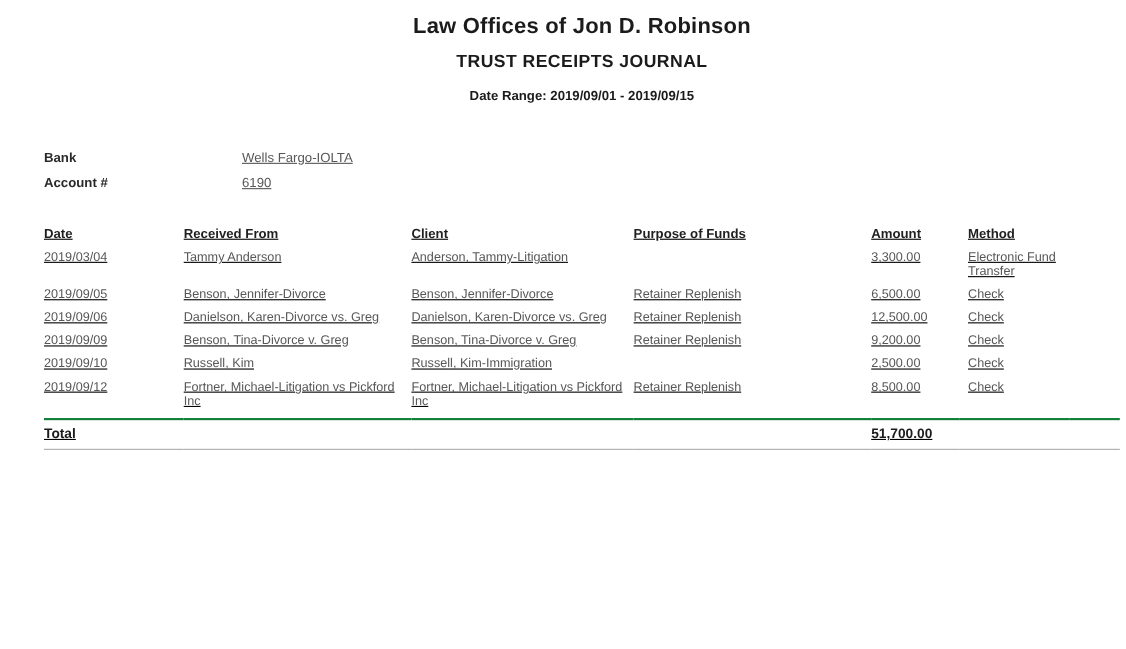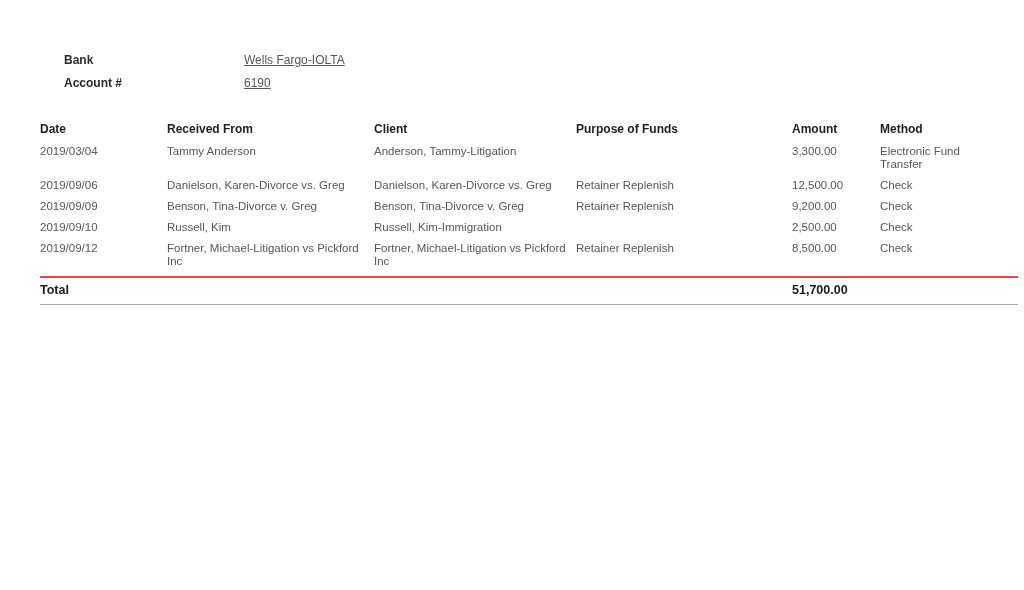--- a/index.html
+++ b/index.html
@@ -30,31 +30,32 @@
     font-weight: 700; color: #1b1b1b;
     letter-spacing: 0.4px;
   }
   .daterange {
     margin-top: 13px;
     font-size: 12px; line-height: 14px;
     font-weight: 700; color: #1b1b1b;
   }
 
   
-  .account-info { margin-top: 38px; font-size: 12px; margin-left: 24px; }
+  .account-info { margin-top: 38px; font-size: 12px; }
   .info-row { display: flex; line-height: 23px; }
   .info-label { width: 180px; font-weight: 700; color: #2a2a2a; }
   .info-value { color: #575757; text-decoration: underline; }
 
   
   table.receipts-table {
     margin-top: 27px;
     width: 978px;
     border-collapse: collapse;
     table-layout: fixed;
+    text-decoration: underline;
   }
   th {
     font-size: 12px; line-height: 15px;
     font-weight: 700; color: #1f1f1f;
     text-align: left;
     vertical-align: top;
     padding: 0 6px 8px 0;
   }
   td {
     font-size: 11.5px; line-height: 13px;
@@ -62,34 +63,39 @@
     vertical-align: top;
     padding: 0 6px 8px 0;
     word-wrap: break-word;
   }
   th.col-amount, td.col-amount { text-align: left; padding-right: 0; }
   th.col-method, td.col-method { padding-left: 8px; padding-right: 0; }
   td.col-spacer, th.col-spacer { padding: 0; }
 
   
   tfoot td {
-    border-top: 2px solid #ef4444;
+    border-top: 2px solid #15803d;
     border-bottom: 1px solid #ababab;
     padding-top: 5px;
     padding-bottom: 6px;
     font-size: 12.5px; line-height: 15px;
     font-weight: 700; color: #1b1b1b;
   }
 </style>
 </head>
 <body>
 
 <div class="page">
   <div class="content">
 
+    <header class="report-header">
+      <h1 class="title">Law Offices of Jon D. Robinson</h1>
+      <h2 class="subtitle">TRUST RECEIPTS JOURNAL</h2>
+      <div class="daterange">Date Range: 2019/09/01 - 2019/09/15</div>
+    </header>
 
     <section class="account-info">
       <div class="info-row">
         <span class="info-label">Bank</span>
         <span class="info-value">Wells Fargo-IOLTA</span>
       </div>
       <div class="info-row">
         <span class="info-label">Account #</span>
         <span class="info-value">6190</span>
       </div>
@@ -121,20 +127,29 @@
   <tr class="data-row">
     <td class="col-date">2019/03/04</td>
     <td class="col-received">Tammy Anderson</td>
     <td class="col-client">Anderson, Tammy-Litigation</td>
     <td class="col-purpose"></td>
     <td class="col-amount">3,300.00</td>
     <td class="col-method">Electronic Fund Transfer</td>
     <td class="col-spacer"></td>
   </tr>
 
+  <tr class="data-row">
+    <td class="col-date">2019/09/05</td>
+    <td class="col-received">Benson, Jennifer-Divorce</td>
+    <td class="col-client">Benson, Jennifer-Divorce</td>
+    <td class="col-purpose">Retainer Replenish</td>
+    <td class="col-amount">6,500.00</td>
+    <td class="col-method">Check</td>
+    <td class="col-spacer"></td>
+  </tr>
 
   <tr class="data-row">
     <td class="col-date">2019/09/06</td>
     <td class="col-received">Danielson, Karen-Divorce vs. Greg</td>
     <td class="col-client">Danielson, Karen-Divorce vs. Greg</td>
     <td class="col-purpose">Retainer Replenish</td>
     <td class="col-amount">12,500.00</td>
     <td class="col-method">Check</td>
     <td class="col-spacer"></td>
   </tr>

